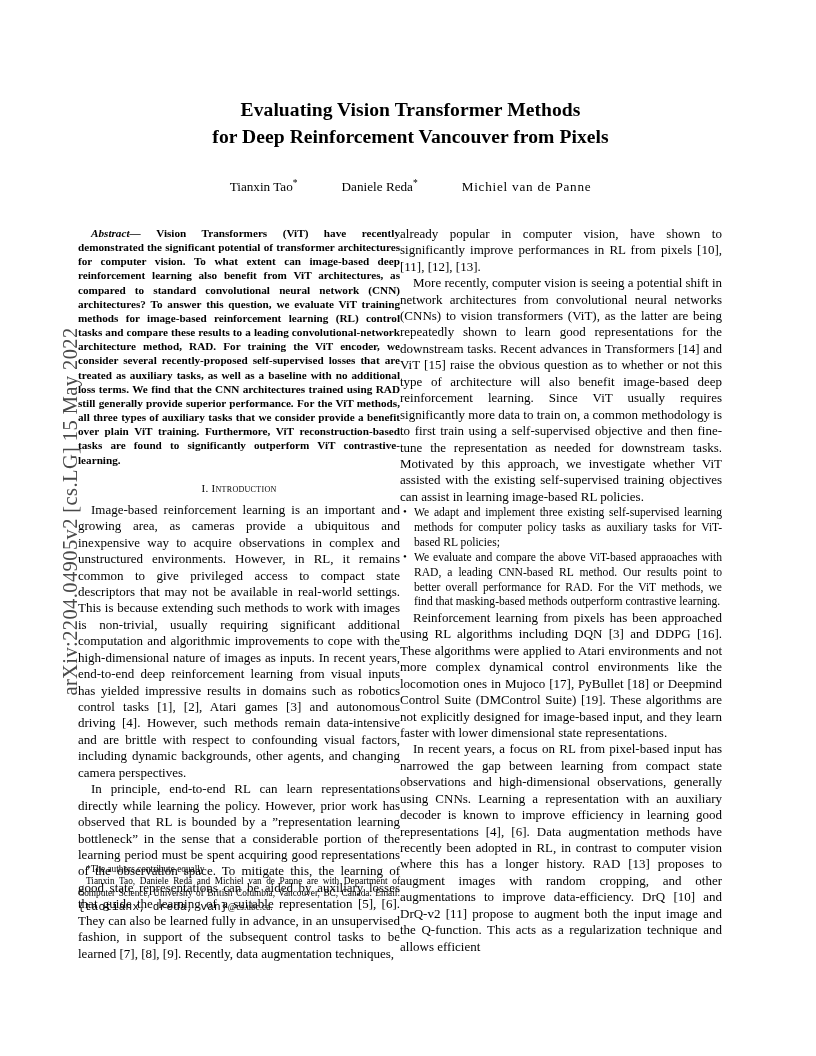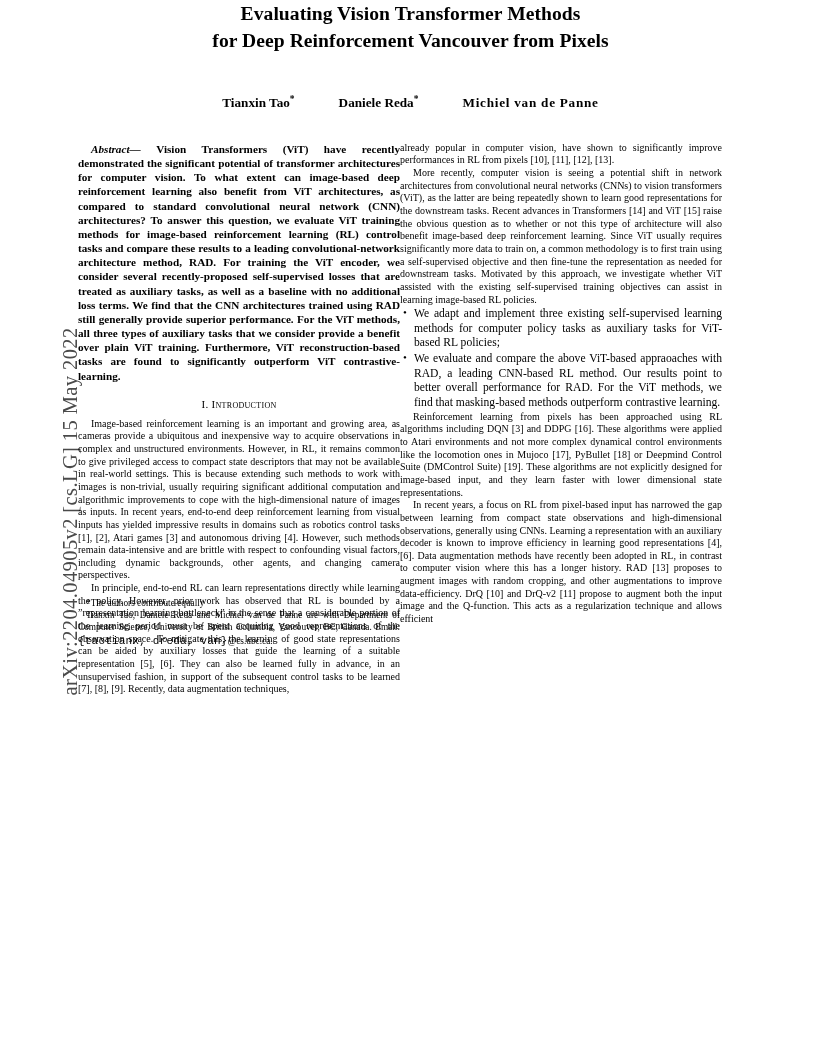--- a/index.html
+++ b/index.html
@@ -43,37 +43,37 @@
   #page {
     position: absolute;
     left: 78px;
     top: 0;
     width: 665px;
     height: 1056px;
   }
 
   
   #title-block {
+    padding-top: 96px;
     text-align: center;
   }
   #paper-title {
     font-size: 19.6px;
     font-weight: bold;
     line-height: 1.40;
     letter-spacing: 0.05px;
   }
   #paper-title .tline { display: block; }
 
   #author-row {
-    margin-top: 40px;
+    margin-top: 28px;
     font-size: 13.2px;
     display: flex;
     justify-content: center;
     align-items: flex-end;
-    font-weight: bold;
   }
   #author-row .author {
     white-space: nowrap;
   }
   #author-row .author + .author { margin-left: 44px; }
   #author-row .author .star {
     font-size: 9.5px;
     vertical-align: super;
     line-height: 0;
   }
@@ -86,21 +86,21 @@
     margin-top: 31px;
     display: flex;
   }
   .col {
     width: 322px;
     position: relative;
   }
 
   p {
     margin: 0;
-    font-size: 10px;
+    font-size: 13px;
     line-height: 1.265;
     text-align: justify;
     text-justify: inter-word;
     text-indent: 13px;
     hyphens: none;
   }
   p.noindent { text-indent: 0; }
 
   
   #abstract {

